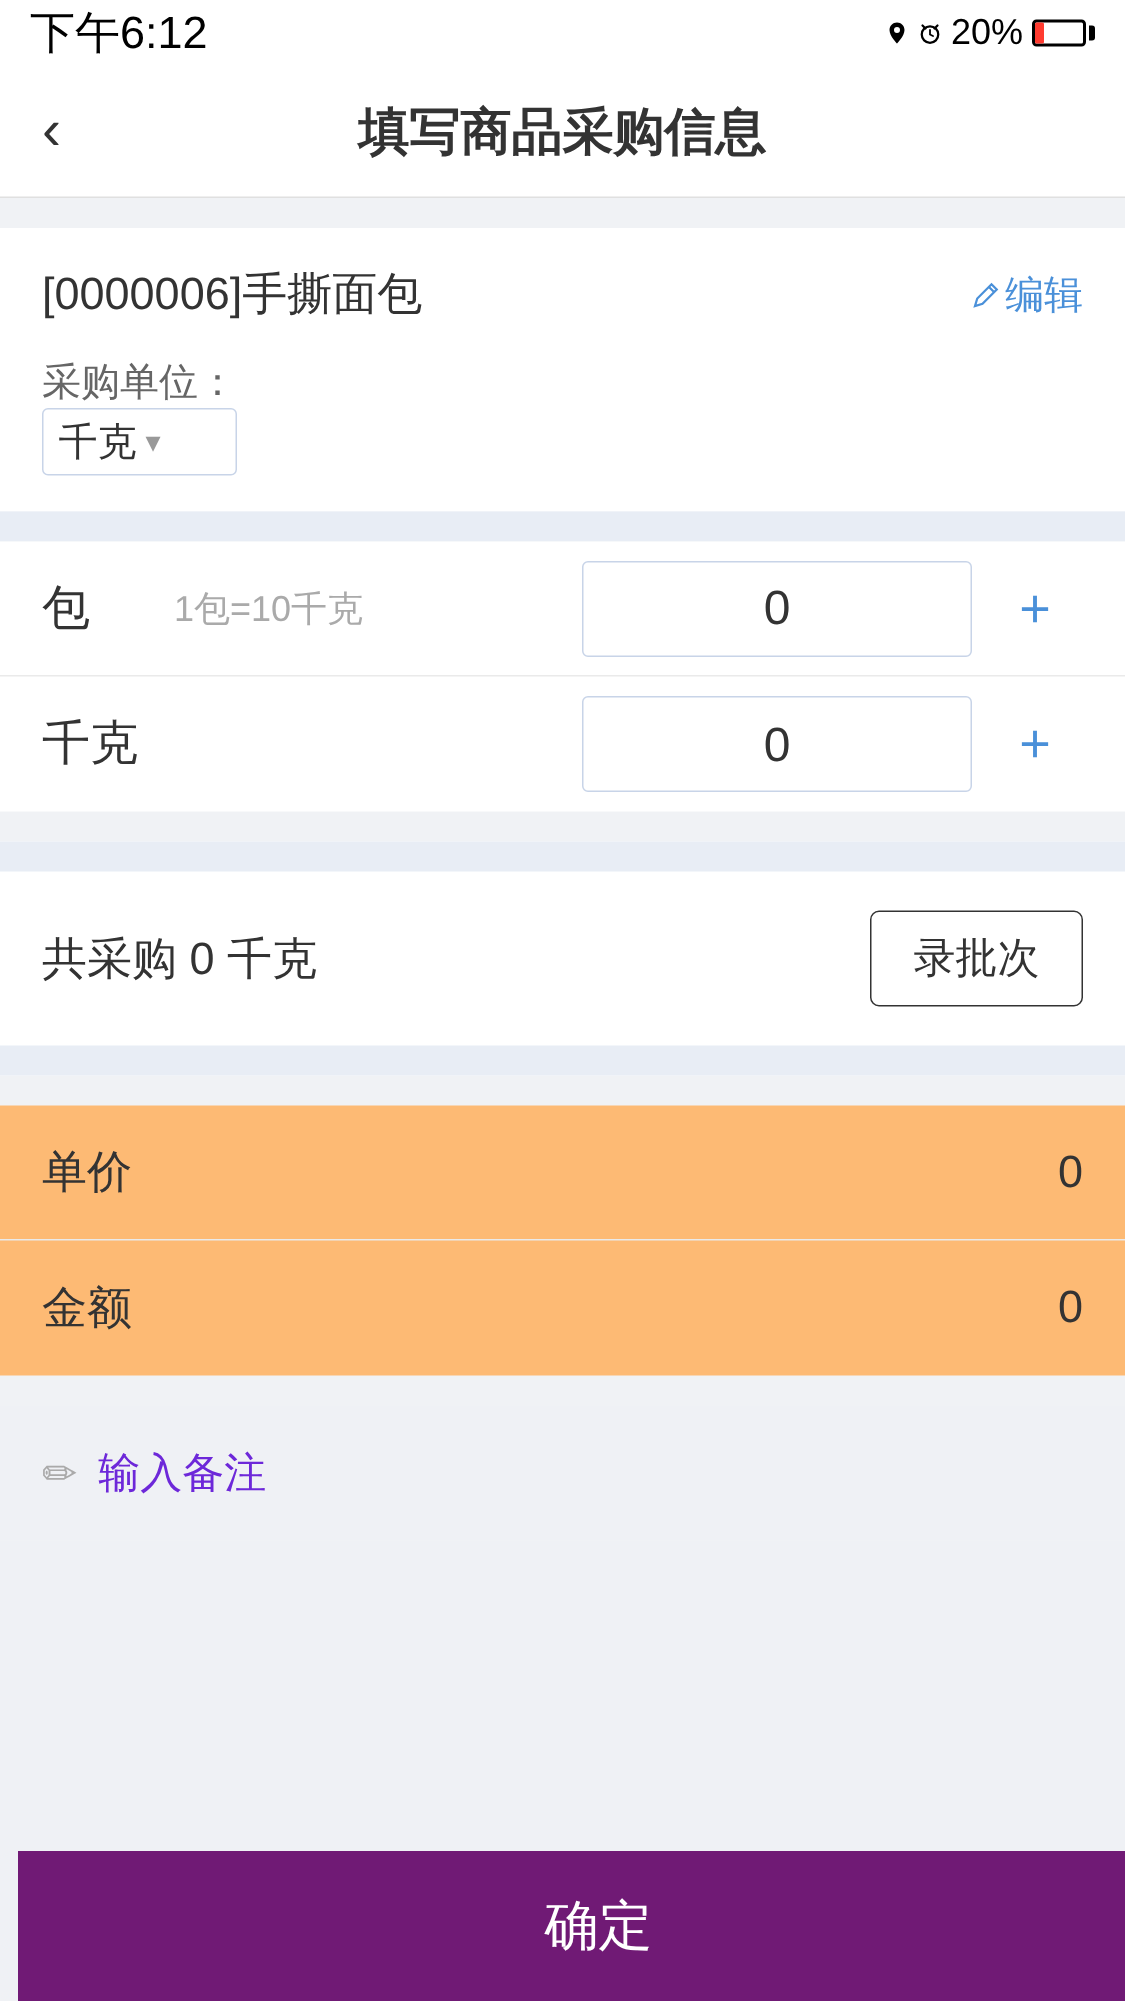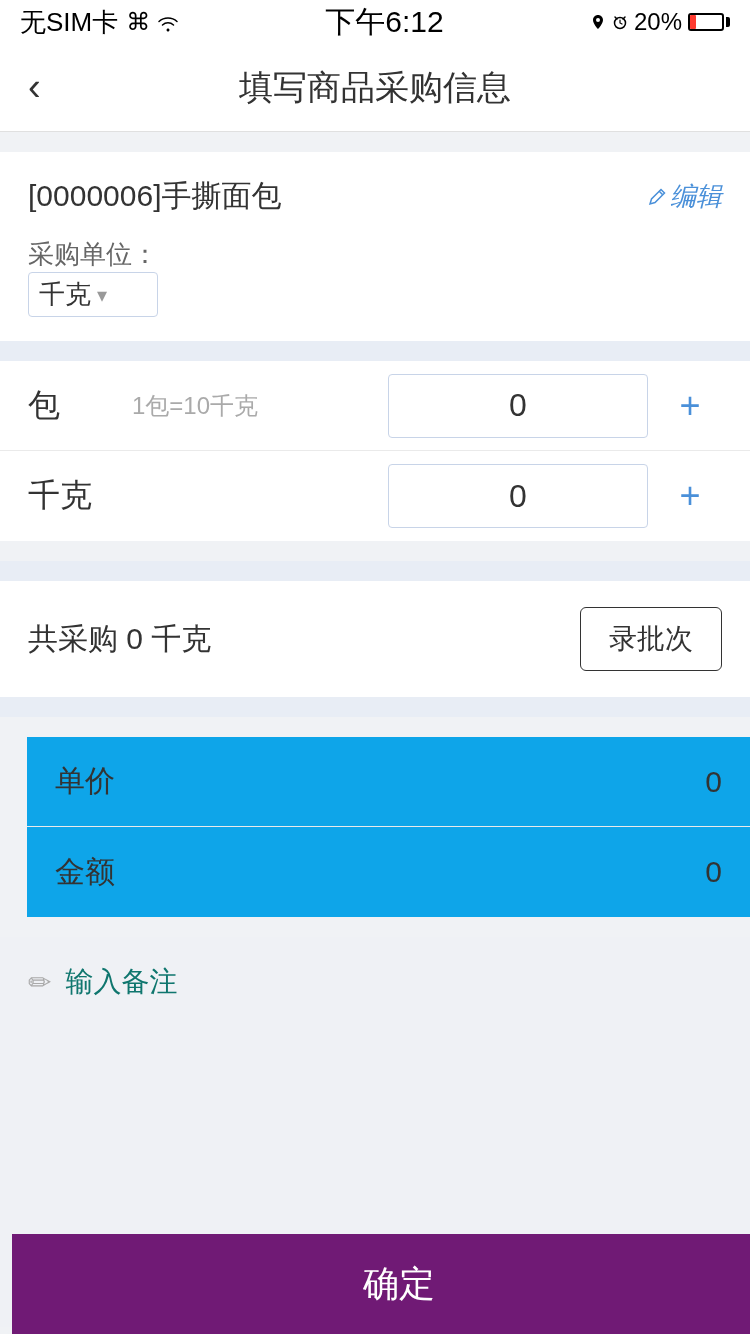--- a/index.html
+++ b/index.html
@@ -86,21 +86,21 @@
     .nav-back {
       position: absolute;
       left: 28px;
       font-size: 38px;
       color: #333;
       cursor: pointer;
     }
     .nav-title {
       font-size: 34px;
       color: #333;
-      font-weight: 400;
+      font-weight: 700;
     }
 
     
     .product-card {
       background: #fff;
       margin-top: 20px;
       padding: 24px 28px;
       display: flex;
       align-items: flex-start;
       gap: 20px;
@@ -134,21 +134,20 @@
       color: #333;
       font-weight: 500;
     }
     .edit-btn {
       font-size: 26px;
       color: #4a90d9;
       display: flex;
       align-items: center;
       gap: 4px;
       cursor: pointer;
-      font-style: italic;
     }
     .unit-row {
       margin-top: 20px;
       display: flex;
       align-items: flex-start;
       justify-content: space-between;
     }
     .unit-label {
       font-size: 26px;
       color: #666;
@@ -210,21 +209,21 @@
       border-bottom: none;
     }
     .input-label {
       font-size: 32px;
       color: #333;
       min-width: 80px;
     }
     .input-sub-label {
       font-size: 24px;
       color: #aaa;
-      margin-left: 24px;
+      margin-left: 8px;
       text-align: center;
     }
     .input-spacer { flex: 1; }
     .input-field {
       width: 260px;
       height: 64px;
       border: 1px solid #c8d4e8;
       border-radius: 4px;
       text-align: center;
       font-size: 32px;
@@ -266,23 +265,22 @@
       border-radius: 6px;
       padding: 12px 28px;
       font-size: 28px;
       color: #333;
       cursor: pointer;
       background: #fff;
     }
 
     
     .price-section {
-      background: #0ea5e9;
+      background: #fdba74;
       margin-top: 20px;
-      margin-left: 27px;
     }
     .price-row {
       display: flex;
       align-items: center;
       padding: 0 28px;
       height: 90px;
       border-bottom: 1px solid #eaeaea;
     }
     .price-row:last-child {
       border-bottom: none;
@@ -306,21 +304,21 @@
       align-items: center;
       gap: 14px;
       min-height: 88px;
     }
     .pencil-icon {
       font-size: 28px;
       color: #aaa;
     }
     .notes-placeholder {
       font-size: 28px;
-      color: #0f766e;
+      color: #6d28d9;
     }
 
     
     .empty-space {
       background: #eff1f5;
       flex: 1;
       min-height: 300px;
     }
 
     
@@ -345,30 +343,20 @@
 
     .wifi-icon {
       display: inline-block;
       font-size: 24px;
     }
   </style>
 </head>
 <body>
 
 <div class="status-bar">
-  <div class="status-left">
-    <span>无SIM卡</span>
-    <span class="wifi-icon">⌘
-      <svg width="22" height="16" viewBox="0 0 22 16" fill="none" xmlns="http://www.w3.org/2000/svg" style="vertical-align:middle">
-        <path d="M11 12.5c.8 0 1.5.7 1.5 1.5S11.8 15.5 11 15.5 9.5 14.8 9.5 14s.7-1.5 1.5-1.5z" fill="#000"></path>
-        <path d="M5.5 9c1.5-1.4 3.4-2.2 5.5-2.2s4 .8 5.5 2.2" stroke="#000" stroke-width="1.5" fill="none" stroke-linecap="round"></path>
-        <path d="M2 5.5C4.5 3.2 7.6 2 11 2s6.5 1.2 9 3.5" stroke="#000" stroke-width="1.5" fill="none" stroke-linecap="round"></path>
-      </svg>
-    </span>
-  </div>
   <div class="status-center">下午6:12</div>
   <div class="status-right">
     <svg width="16" height="16" viewBox="0 0 16 16" fill="none">
       <path d="M8 1C5.2 1 3 3.2 3 6c0 4 5 9 5 9s5-5 5-9c0-2.8-2.2-5-5-5zm0 7a2 2 0 1 1 0-4 2 2 0 0 1 0 4z" fill="#000"></path>
     </svg>
     <svg width="16" height="16" viewBox="0 0 16 16" fill="none">
       <circle cx="8" cy="9" r="5.5" stroke="#000" stroke-width="1.5"></circle>
       <path d="M8 6v3l2 1" stroke="#000" stroke-width="1.2" stroke-linecap="round"></path>
       <path d="M3 3l2 2M13 3l-2 2" stroke="#000" stroke-width="1.5" stroke-linecap="round"></path>
     </svg>

